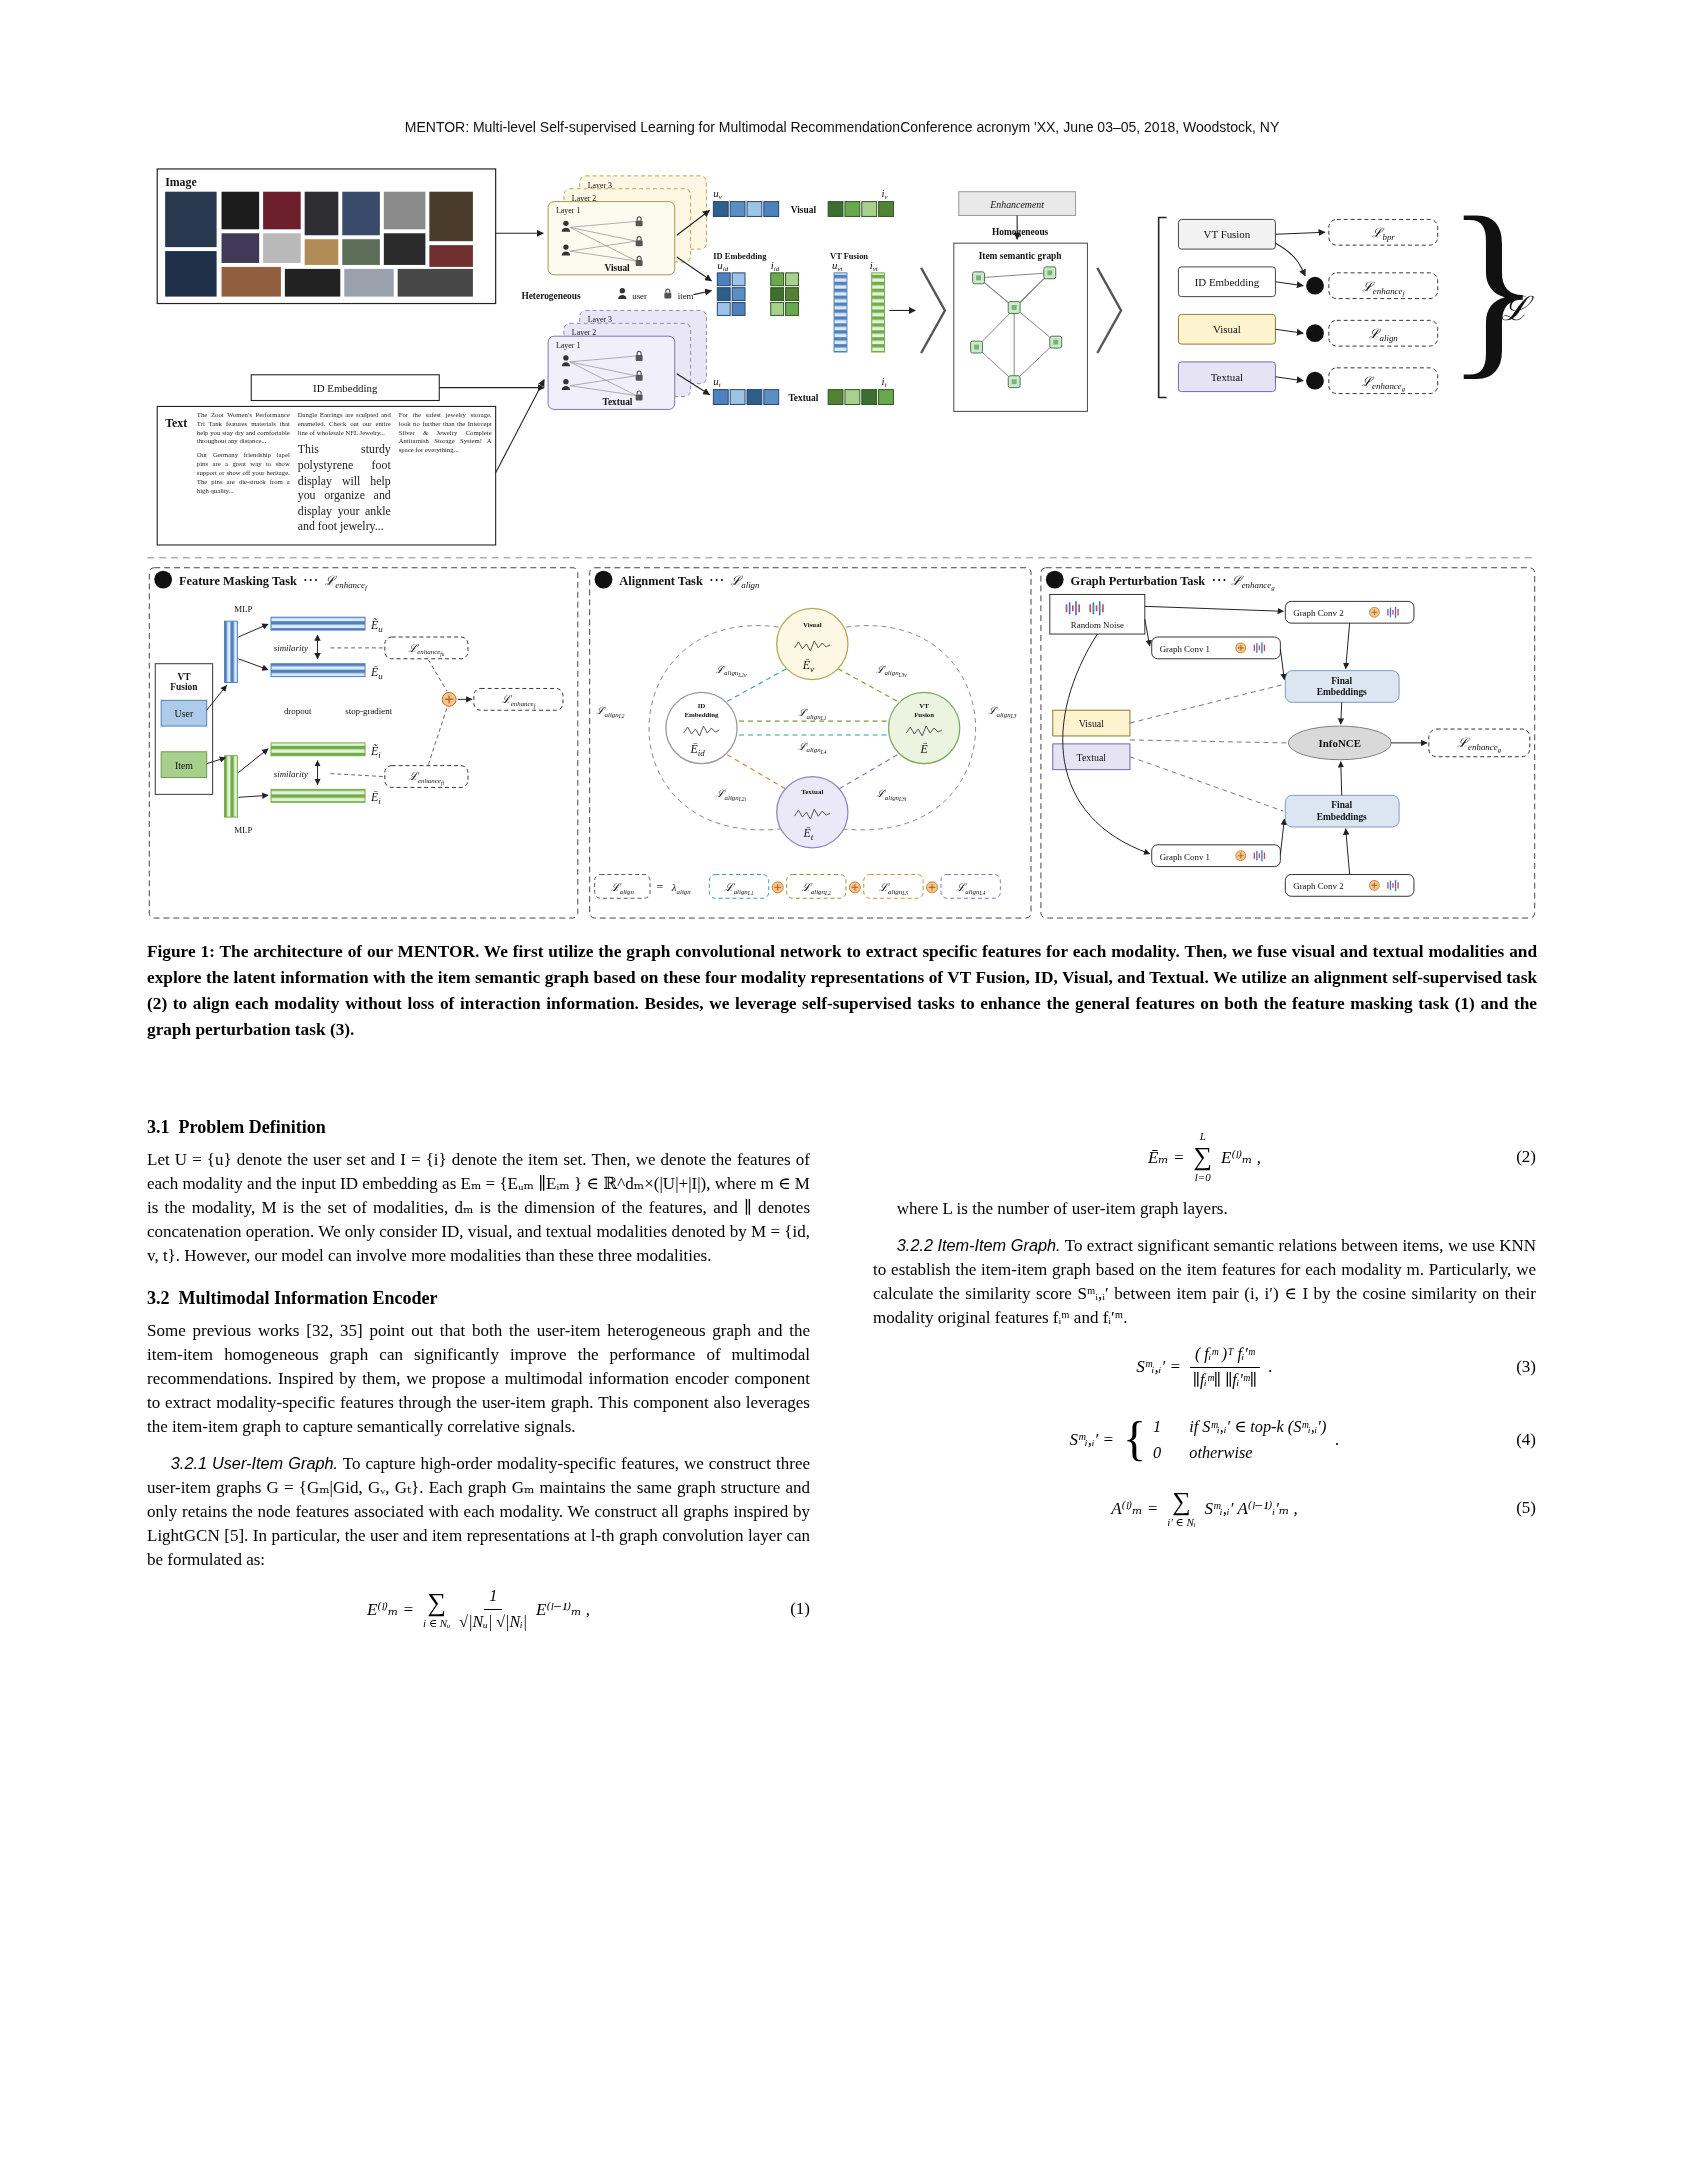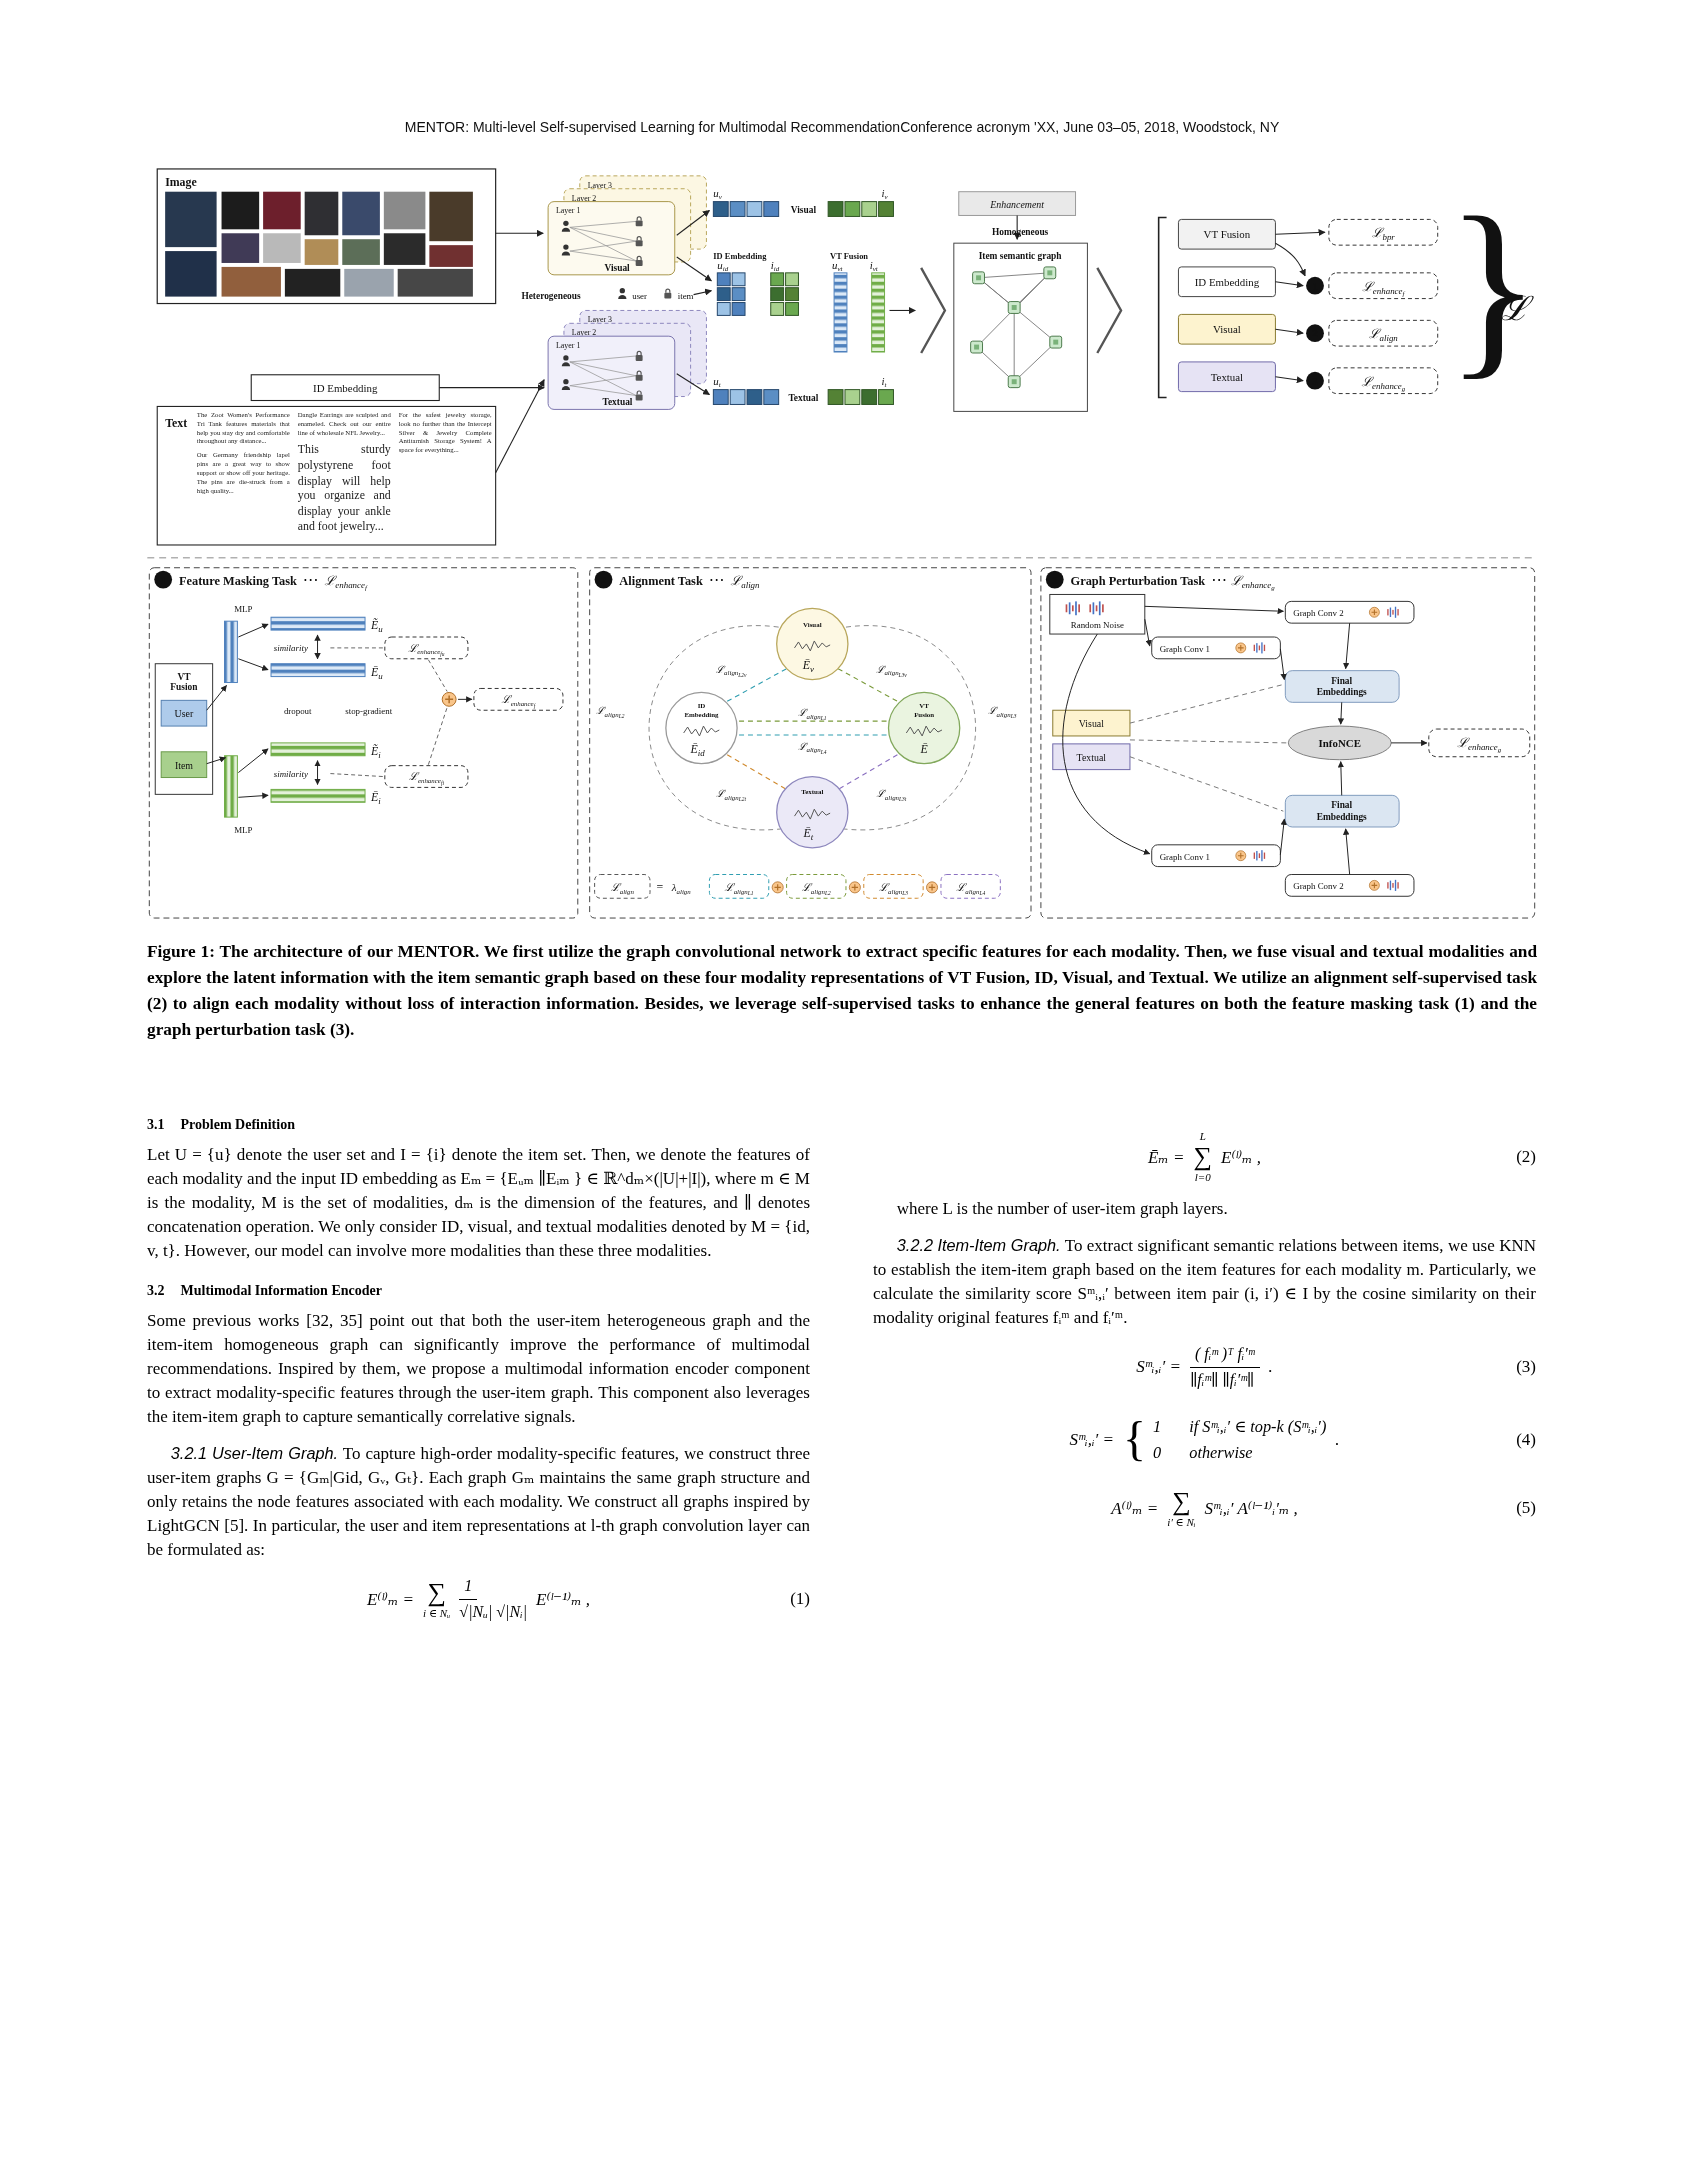--- a/index.html
+++ b/index.html
@@ -4,34 +4,34 @@
 <style>
   *{margin:0;padding:0;box-sizing:border-box}
   html,body{background:#fff}
   body{width:1683px;height:2178px;position:relative;font-family:"Liberation Serif","DejaVu Serif",serif;color:#000}
   .running-head{position:absolute;left:147px;top:119px;width:1390px;display:flex;justify-content:center;font-family:"Liberation Sans","DejaVu Sans",sans-serif;font-size:14px;color:#111}
   .figure-wrap{position:absolute;left:147px;top:164px;width:1390px;height:758px}
   .figure-wrap svg text{font-family:"Liberation Serif","DejaVu Serif",serif;fill:#111}
   .caption{position:absolute;left:147px;top:939px;width:1390px;font-weight:bold;font-size:17.3px;line-height:1.5;text-align:just+ify;text-align:justify}
   .content{position:absolute;left:147px;top:1117px;width:1390px;display:flex;gap:63px}
   .col{width:663px}
-  h2.sec{font-size:14px;display:flex;gap:16px;margin:20px 0 10px}
+  h2.sec{font-size:18px;display:flex;gap:9px;margin:20px 0 10px}
   h2.sec.first{margin-top:0}
   .body-p{font-size:17px;line-height:24px;text-align:justify;margin:2px 0}
   .indent{text-indent:1.4em}
   .subsec-p{margin-top:12px;text-indent:1.4em}
   .subsec-head{font-family:"Liberation Sans","DejaVu Sans",sans-serif;font-style:italic;font-size:16.3px}
   .equation{position:relative;display:flex;justify-content:center;align-items:center;padding:12px 0;margin:2px 0}
   .eq-body{display:inline-flex;align-items:center;gap:9px;font-style:italic;font-size:17px}
   .eq-no{position:absolute;right:0;top:50%;transform:translateY(-50%);font-style:normal;font-size:17px}
   .bigop{display:inline-flex;flex-direction:column;align-items:center;line-height:1;font-style:normal}
   .bigop .op{font-size:26px}
   .bigop .lim{font-size:11px;font-style:italic;margin-top:2px}
   .bigop .limu{font-size:11px;font-style:italic;margin-bottom:2px}
-  .frac{display:inline-flex;flex-direction:column;align-items:flex-start;font-size:16px;line-height:1.3}
+  .frac{display:inline-flex;flex-direction:column;align-items:center;font-size:16px;line-height:1.3}
   .frac .num{border-bottom:1.3px solid #000;padding:0 5px 2px}
   .frac .den{padding-top:2px}
   .cases{display:inline-flex;align-items:center;gap:7px}
   .cbrace{font-size:48px;line-height:.85;font-style:normal;font-weight:300}
   .crows{display:inline-flex;flex-direction:column;gap:6px;font-size:16.3px}
   .crow{display:flex;gap:28px}
   
   .lbl12{font-size:12px;font-weight:bold}
   .lbl11{font-size:11px}
   .lblb11{font-size:11px;font-weight:bold}

